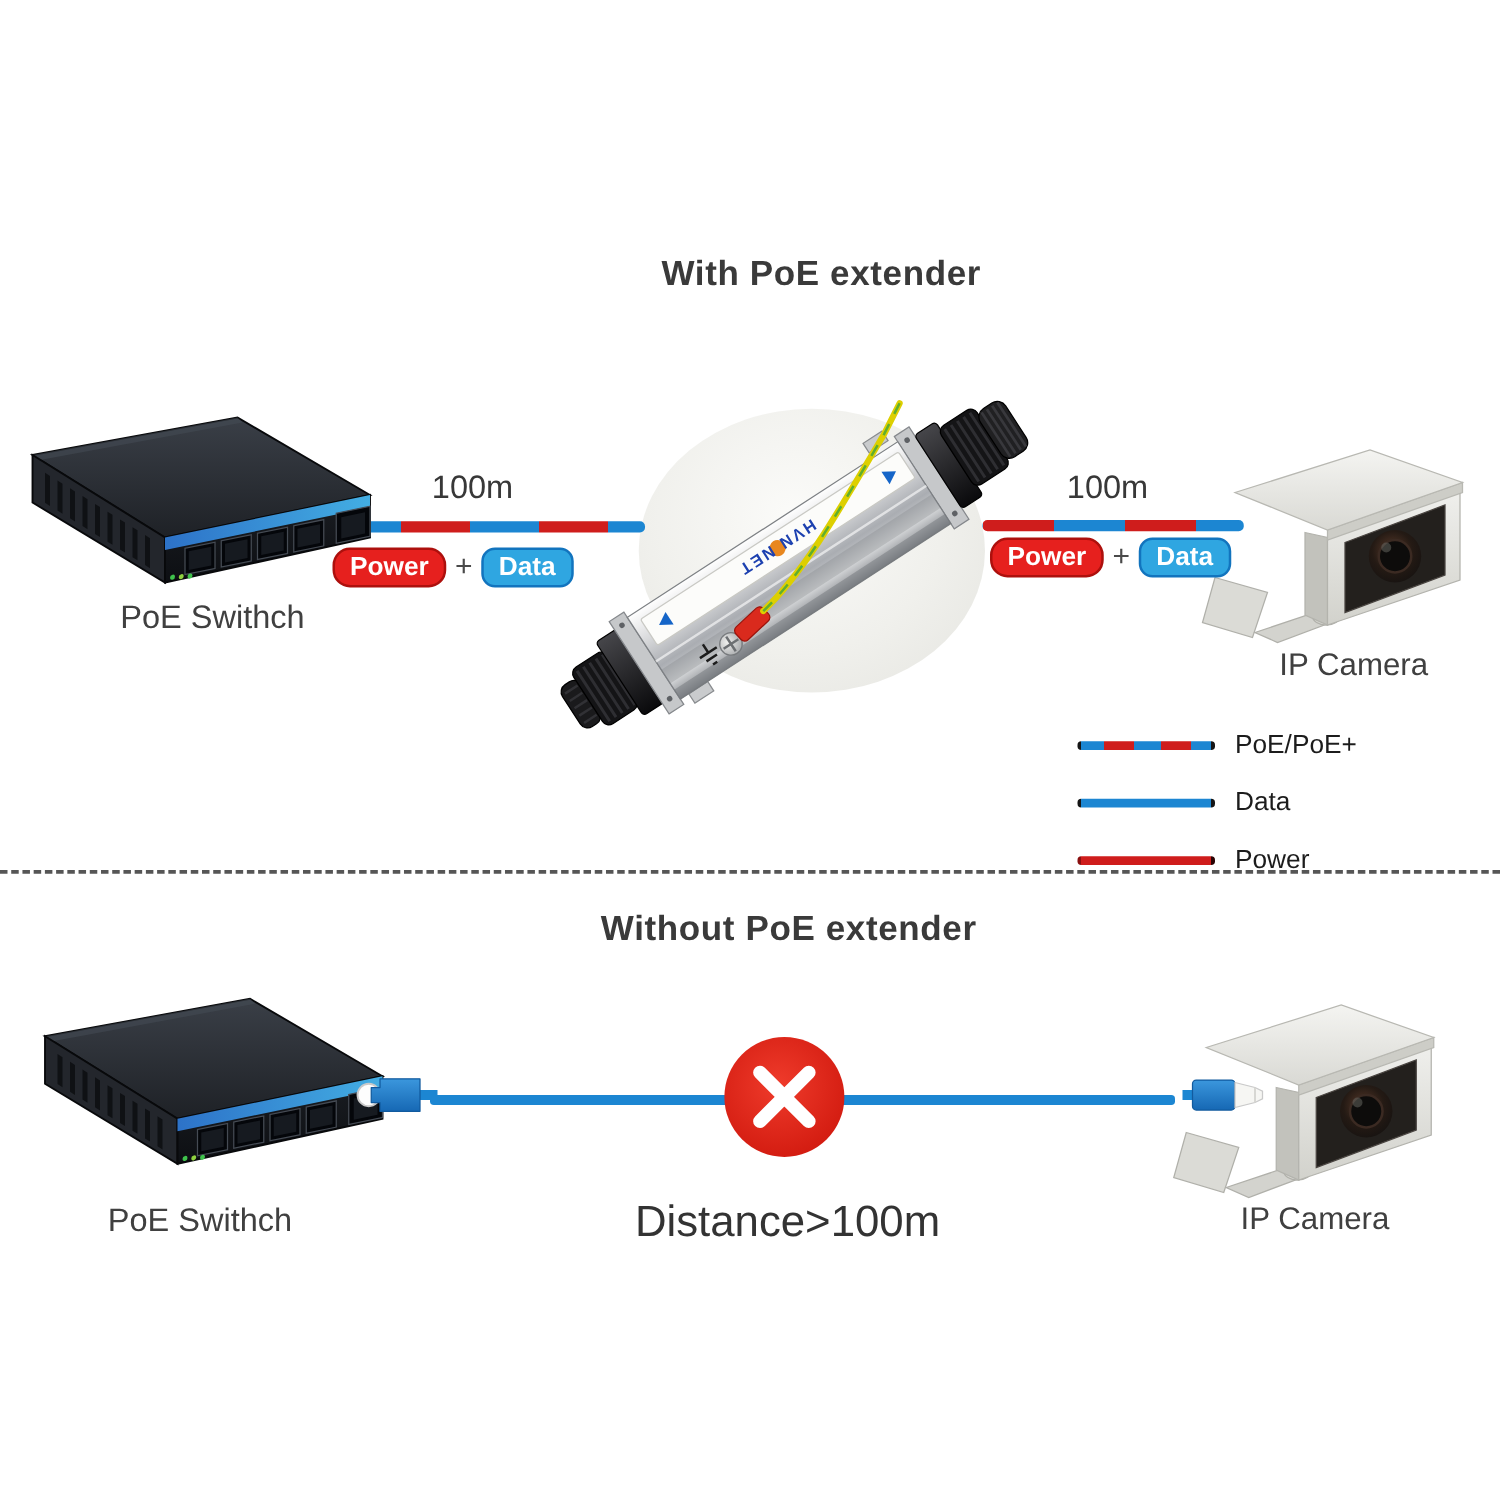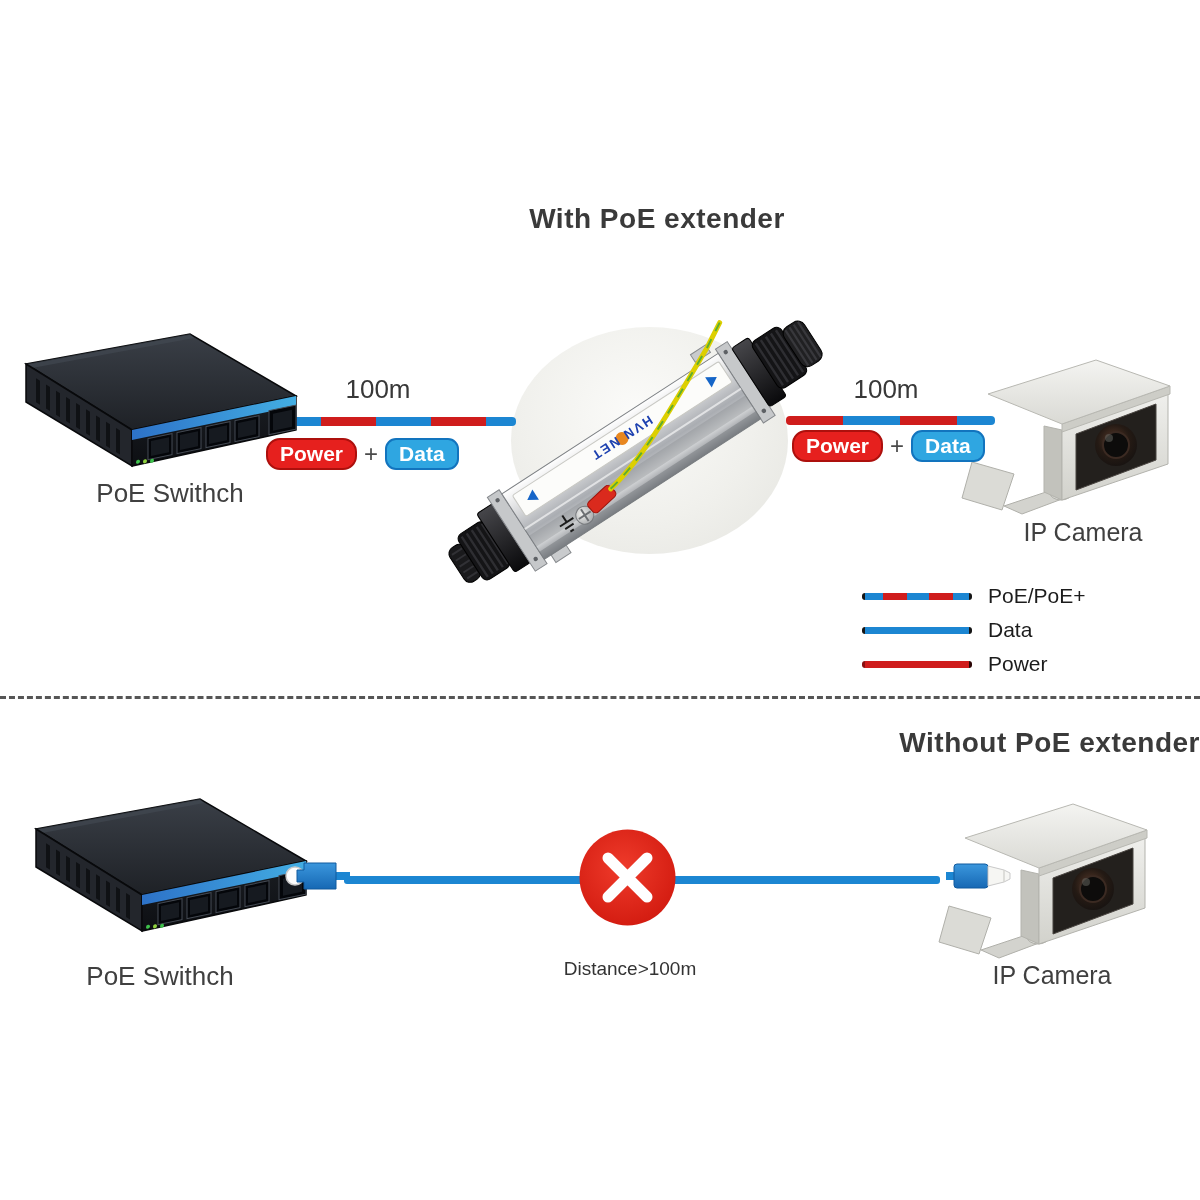--- a/index.html
+++ b/index.html
@@ -16,21 +16,21 @@
   .cable2{left:786px;top:416px;width:209px;
     background:repeating-linear-gradient(90deg,#cf1d1c 0 57px,#1c86d2 57px 114px);}
   .badges{display:flex;align-items:center;gap:7px;z-index:4;}
   .badge{display:inline-block;padding:2px 12px;border-radius:14px;font-size:21px;font-weight:700;
          color:#fff;line-height:1.15;}
   .badge.red{background:#e6201e;border:2px solid #ad100d;}
   .badge.blue{background:#2fa6e1;border:2px solid #1274be;border-radius:11px;}
   .plus{font-size:24px;color:#4a4a4a;}
   #watermark{left:511px;top:327px;width:277px;height:227px;border-radius:50%;z-index:1;
     background:radial-gradient(ellipse at 45% 38%, #fbfbf9 0%, #f0f0ec 55%, #e4e4df 100%);}
-  #legend{left:862px;top:583px;z-index:5;display:flex;flex-direction:column;gap:8px;}
+  #legend{left:862px;top:583px;z-index:5;display:flex;flex-direction:column;gap:20px;}
   .lrow{display:flex;align-items:center;height:26px;}
   .cline{width:110px;height:7px;border-radius:3px;margin-right:16px;flex:0 0 auto;}
   .cline.poe{background:linear-gradient(90deg,#151515 0 3px,#1c86d2 3px 21px,#cf1d1c 21px 45px,
        #1c86d2 45px 67px,#cf1d1c 67px 91px,#1c86d2 91px 107px,#151515 107px 110px);}
   .cline.data{background:linear-gradient(90deg,#151515 0 3px,#1c86d2 3px 107px,#151515 107px 110px);}
   .cline.power{background:linear-gradient(90deg,#8a0f0f 0 3px,#cf1d1c 3px 107px,#2a0404 107px 110px);}
   .llabel{font-size:21px;color:#1c1c1c;}
   #divider{left:0;right:0;top:696px;border-top:3px dashed #565656;height:0;z-index:5;}
   #cable3{left:344px;top:876px;width:596px;height:8px;background:#1c86d2;border-radius:3px;z-index:1;}
   svg{overflow:visible;}
@@ -224,21 +224,21 @@
       <span class="llabel">Data</span>
     </div>
     <div class="lrow">
       <span class="cline power"></span>
       <span class="llabel">Power</span>
     </div>
   </div>
 
   <div class="abs" id="divider"></div>
 
-  <div class="abs title ctr" style="left:62px;right:0;top:727px;text-align:right;">Without PoE extender</div>
+  <div class="abs title ctr" style="left:62px;right:0;top:727px;">Without PoE extender</div>
 
   <svg class="abs z3" style="left:28px;top:791px;" width="285" height="160" viewBox="0 0 285 160">
     <polygon points="8,38 172,8 278,70 114,104" fill="url(#swTop)" stroke="#08090b" stroke-width="1.5"></polygon>
     <polygon points="8,38 172,8 176,12 14,42" fill="#464c56" opacity="0.55"></polygon>
     <polygon points="8,38 114,104 114,140 8,76" fill="#23262c" stroke="#08090b" stroke-width="1.5"></polygon>
     <g transform="translate(8,38) skewY(31.9)">
       <rect x="10" y="8" width="4" height="24" fill="#0f1114"></rect>
         <rect x="20" y="8" width="4" height="24" fill="#0f1114"></rect>
       <rect x="30" y="8" width="4" height="24" fill="#0f1114"></rect>
         <rect x="40" y="8" width="4" height="24" fill="#0f1114"></rect>
@@ -275,21 +275,21 @@
   <svg class="abs z3" style="left:284px;top:858px;" width="66" height="36" viewBox="0 0 66 36">
     <rect x="50" y="14" width="16" height="8" fill="#1c86d2"></rect>
     <circle cx="11" cy="18" r="9" fill="#fdfdfd" stroke="#c9c9c9" stroke-width="1.5"></circle>
     <polygon points="20,5 52,5 52,31 20,31 20,24 13,24 13,12 20,12" fill="url(#plugG)" stroke="#115a9e" stroke-linejoin="round"></polygon>
   </svg>
   <div class="abs" id="cable3"></div>
   <svg class="abs z4" style="left:577px;top:827px;" width="101" height="101" viewBox="0 0 101 101">
     <circle cx="50.5" cy="50.5" r="48" fill="url(#xRed)"></circle>
     <path d="M31 31 L70 70 M70 31 L31 70" stroke="#ffffff" stroke-width="11" stroke-linecap="round"></path>
   </svg>
-  <div class="abs ctr" style="left:480px;top:958px;width:300px;font-size:19px;color:#333;">Distance&gt;100m</div>
+  <div class="abs ctr" style="left:480px;top:958px;width:300px;font-size:35px;color:#333;">Distance&gt;100m</div>
 
   <svg class="abs z4" style="left:946px;top:858px;" width="70" height="36" viewBox="0 0 70 36">
     <rect x="0" y="14" width="10" height="8" fill="#1c86d2"></rect>
     <rect x="8" y="6" width="34" height="24" rx="3" fill="url(#plugG)" stroke="#115a9e"></rect>
     <polygon points="42,8 58,12 64,15 64,21 58,24 42,28" fill="#f6f6f3" stroke="#c9c9c9"></polygon>
     <path d="M58,12 v12" stroke="#d5d5d0" stroke-width="1.5"></path>
   </svg>
 
   <svg class="abs z2" style="left:935px;top:786px;" width="235" height="175" viewBox="0 0 235 175">
     <polygon points="14,120 56,132 44,168 4,156" fill="#dbdbd6" stroke="#b0b0aa"></polygon>

